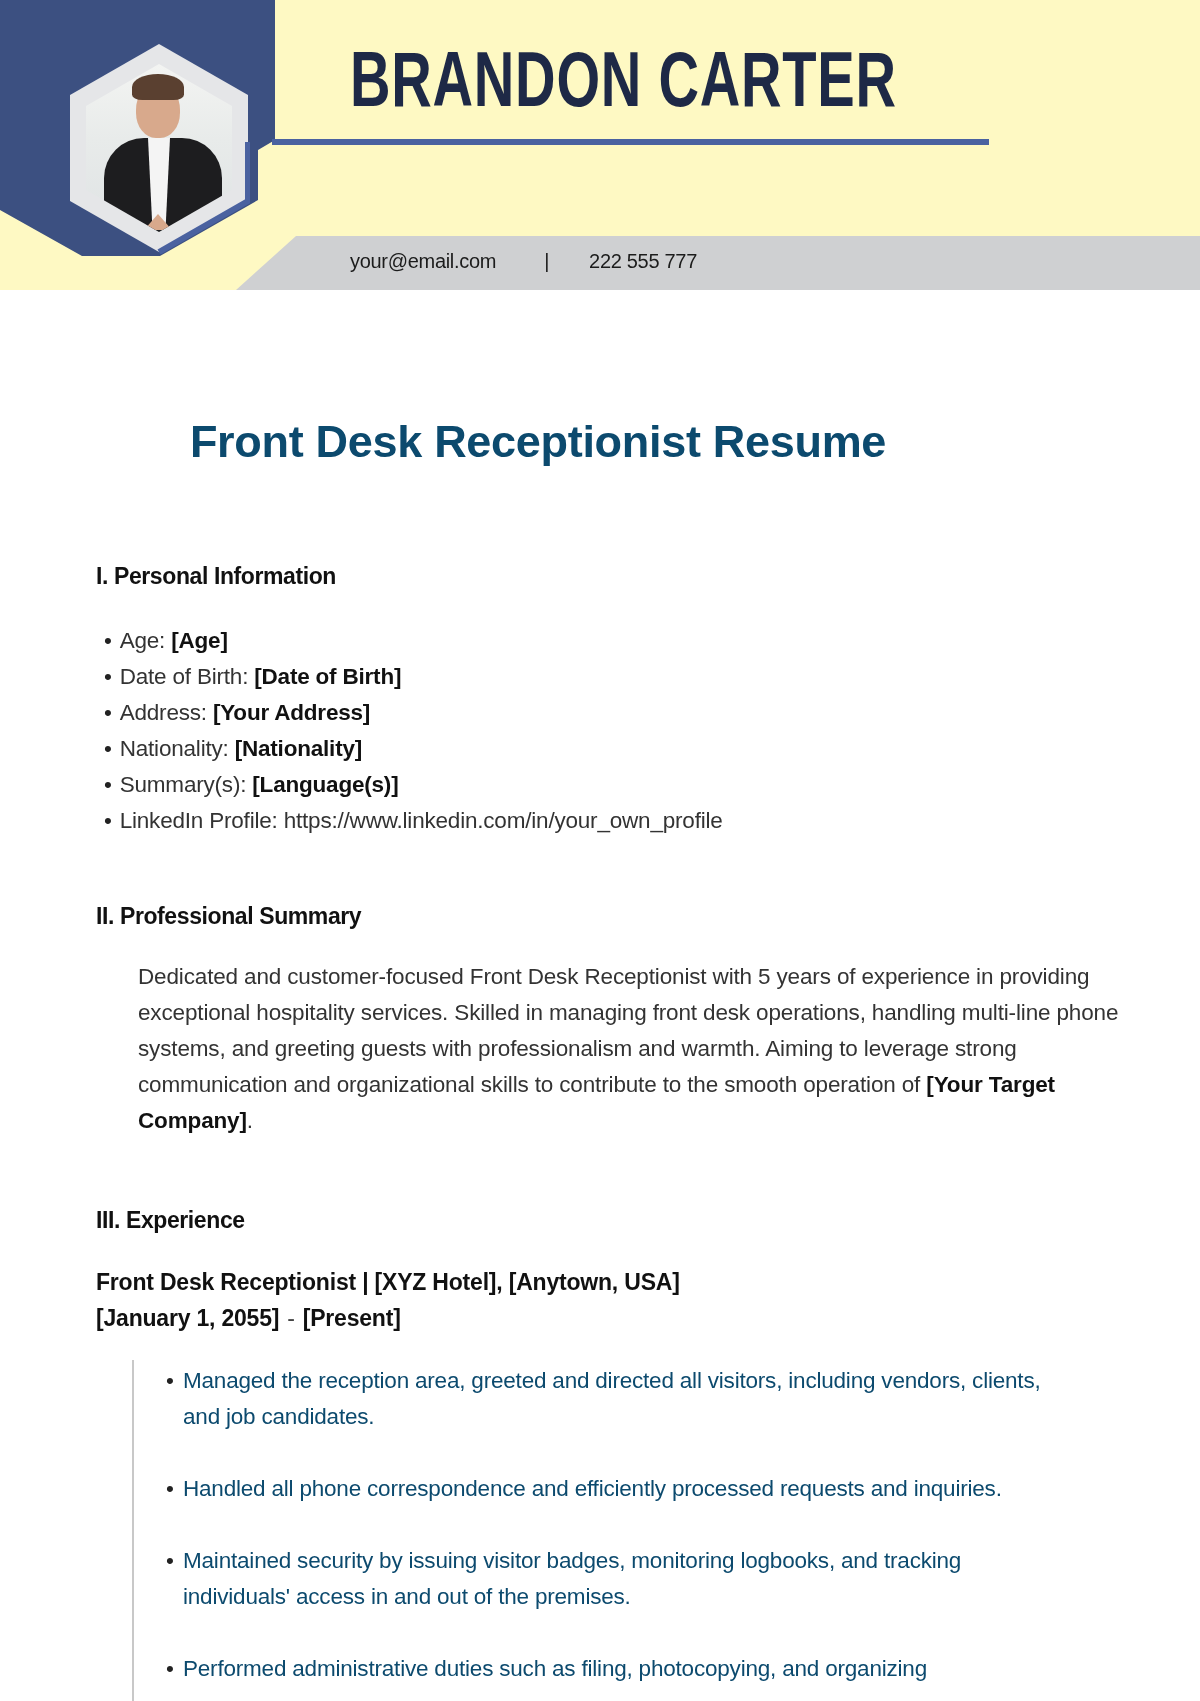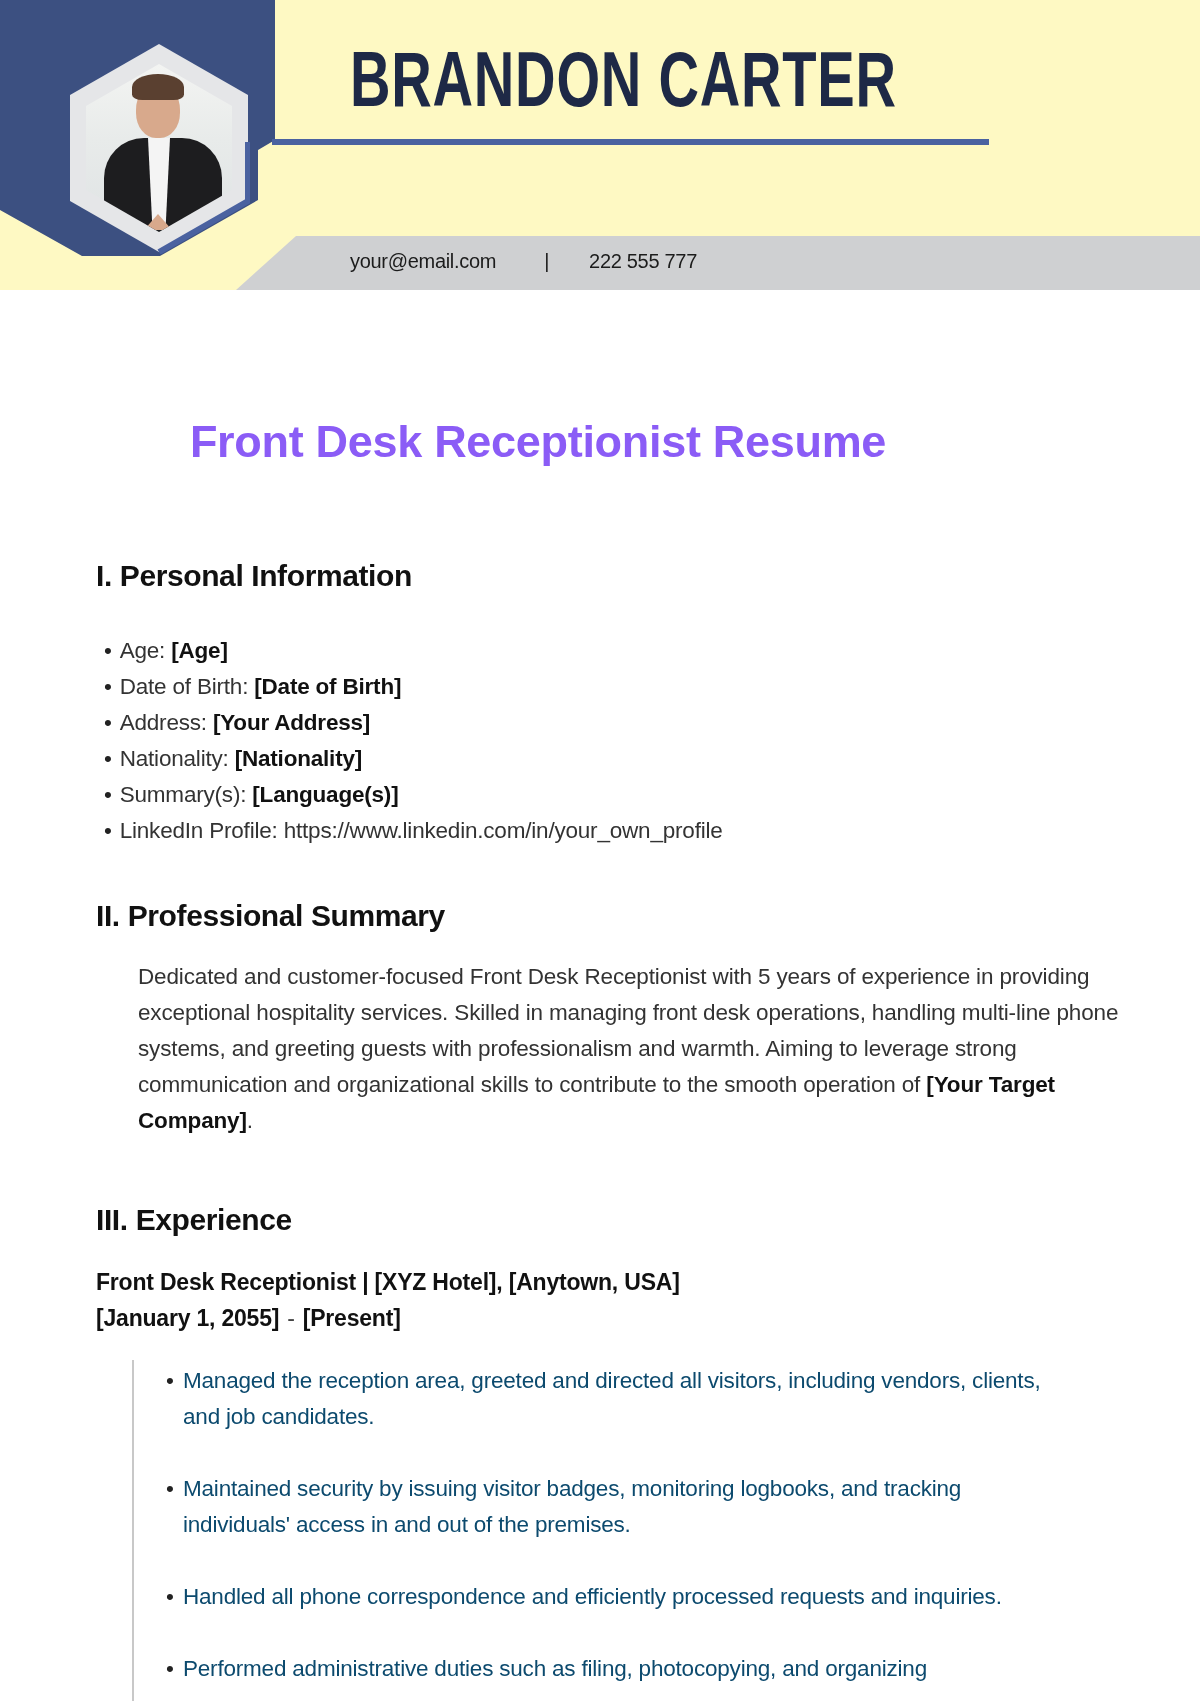--- a/index.html
+++ b/index.html
@@ -27,23 +27,23 @@
       clip-path: polygon(50% 0, 100% 25%, 100% 75%, 50% 100%, 0 75%, 0 25%);
       background: linear-gradient(180deg, #f3f4f2 0%, #e8ebea 45%, #dfe3e4 100%); overflow: hidden; }
     .photo .face { position: absolute; left: 50px; top: 18px; width: 44px; height: 56px; border-radius: 50% 50% 45% 45%; background: #d8a98c; }
     .photo .hair { position: absolute; left: 46px; top: 10px; width: 52px; height: 26px; border-radius: 50% 50% 20% 20%; background: #5a4030; }
     .photo .jacket { position: absolute; left: 18px; top: 74px; width: 118px; height: 100px; border-radius: 40px 40px 0 0; background: #1d1d1f; }
     .photo .shirt { position: absolute; left: 62px; top: 74px; width: 22px; height: 90px; background: #f4f4f4; clip-path: polygon(0 0, 100% 0, 80% 100%, 20% 100%); }
     .photo .hands { position: absolute; left: 58px; top: 150px; width: 28px; height: 16px; background: #d8a98c; clip-path: polygon(50% 0, 100% 100%, 0 100%); }
 
     
     .doc-title { position: absolute; left: 0; width: 1076px; top: 414px; text-align: center; font-weight: bold; font-size: 45px;
-      color: #8b5cf6; letter-spacing: -0.3px; line-height: 56px; }
-    .section-heading { position: absolute; left: 96px; font-weight: bold; font-size: 30px; color: #111111; letter-spacing: -0.4px; line-height: 44px; }
-    .info-list { position: absolute; left: 104px; top: 623px; list-style: none; margin-top: 10px; }
+      color: #0c4a6e; letter-spacing: -0.3px; line-height: 56px; }
+    .section-heading { position: absolute; left: 96px; font-weight: bold; font-size: 23px; color: #111111; letter-spacing: -0.4px; line-height: 44px; }
+    .info-list { position: absolute; left: 104px; top: 623px; list-style: none; }
     .info-list li { font-size: 22.5px; line-height: 36px; color: #333333; letter-spacing: -0.2px; white-space: nowrap; }
     .info-list li::before { content: "\2022"; margin-right: 8px; color: #222; }
     .info-list .val { font-weight: bold; color: #111111; }
     .summary { position: absolute; left: 96px; top: 959px; width: 1020px; font-size: 22.5px; line-height: 36px; color: #333333; letter-spacing: -0.15px; margin-left: 42px; }
     .summary .val { font-weight: bold; color: #111111; }
     .job-line { position: absolute; left: 96px; font-weight: bold; font-size: 23px; line-height: 36px; color: #111111; letter-spacing: -0.2px; white-space: nowrap; }
     .job-line .dash { font-weight: normal; color: #444; margin: 0 8px; }
     .exp-rule { position: absolute; left: 132px; top: 1360px; width: 2px; height: 341px; background: #c8c8c8; }
     .exp-list { position: absolute; left: 166px; top: 1363px; width: 900px; list-style: none; }
     .exp-list li { position: relative; font-size: 22.5px; line-height: 36px; color: #0c4a6e; padding-left: 17px; margin-bottom: 36px; letter-spacing: -0.2px; }
@@ -101,16 +101,16 @@
 
 <div class="section-heading" style="top:1198px;">III. Experience</div>
 <div class="job-line" style="top:1264px;">Front Desk Receptionist | [XYZ Hotel], [Anytown, USA]</div>
 <div class="job-line" style="top:1300px;">
   <span>[January 1, 2055]</span><span class="dash">-</span><span>[Present]</span>
 </div>
 
 <div class="exp-rule"></div>
 <ul class="exp-list">
   <li>Managed the reception area, greeted and directed all visitors, including vendors, clients, and job candidates.</li>
+  <li>Handled all phone correspondence and efficiently processed requests and inquiries.</li>
   <li>Maintained security by issuing visitor badges, monitoring logbooks, and tracking individuals' access in and out of the premises.</li>
-  <li>Handled all phone correspondence and efficiently processed requests and inquiries.</li>
   <li>Performed administrative duties such as filing, photocopying, and organizing</li>
 </ul>
 
 </body></html>

